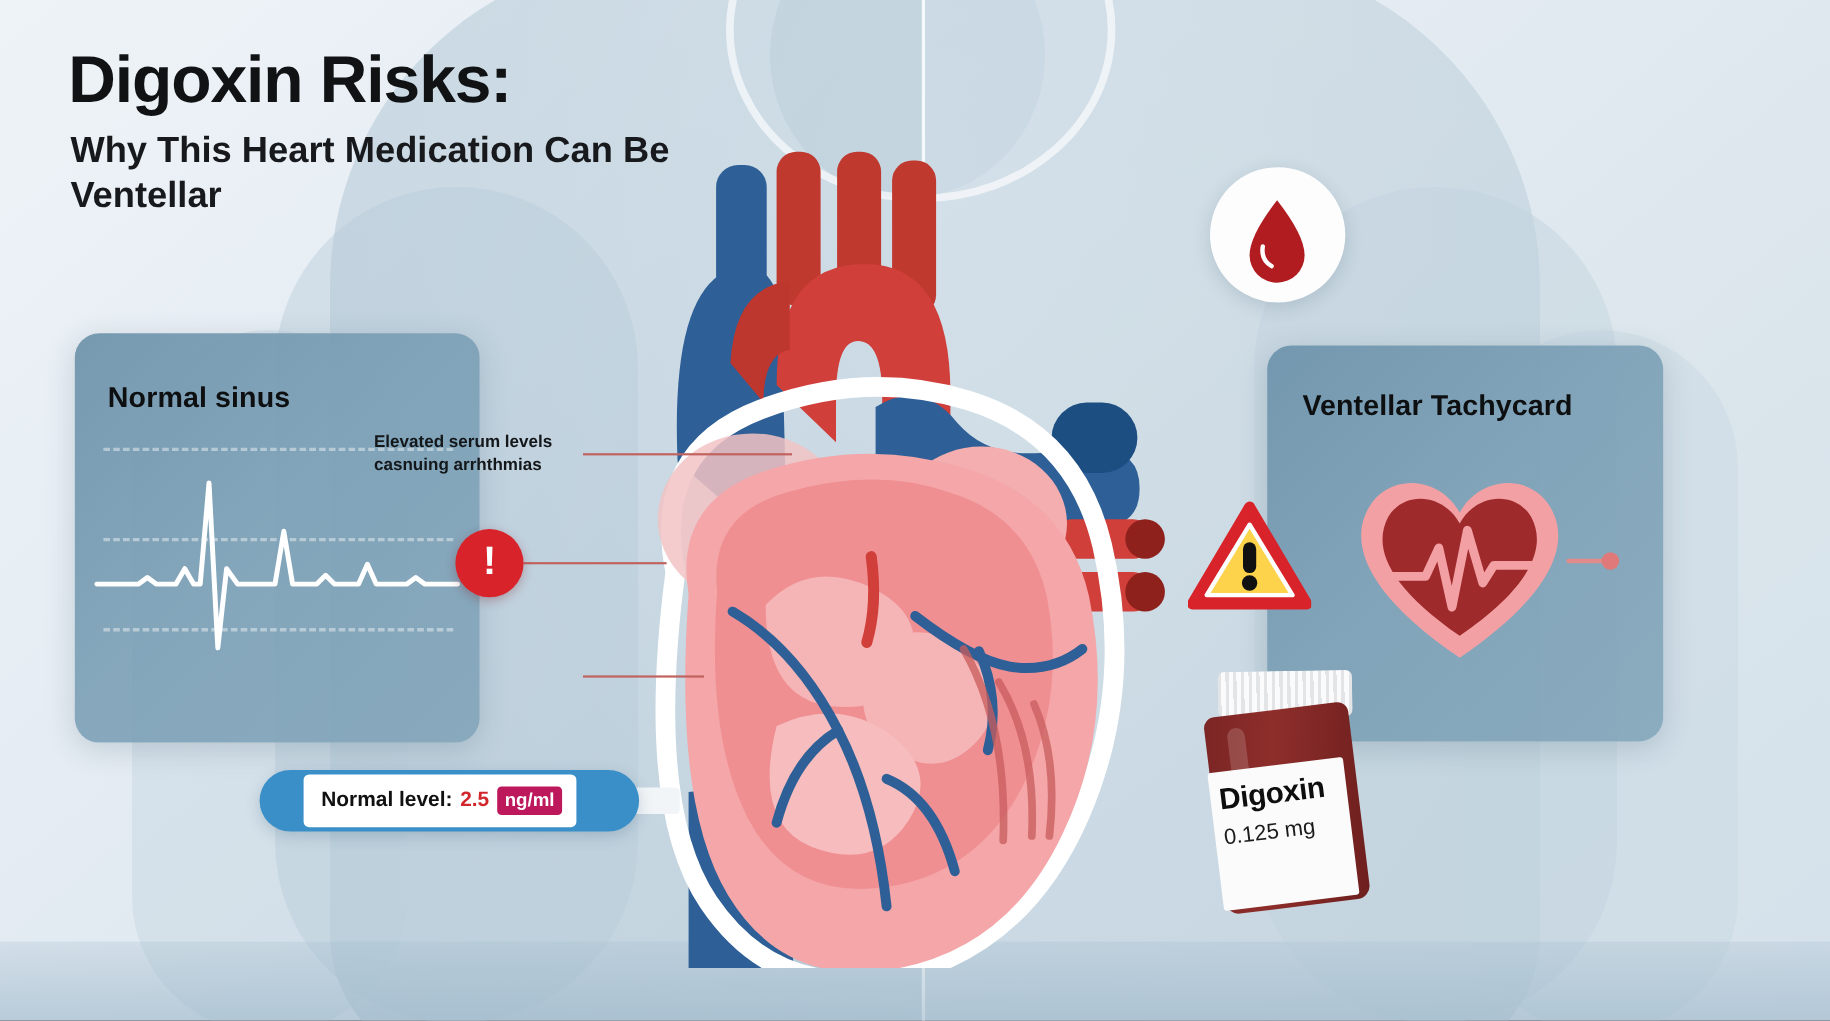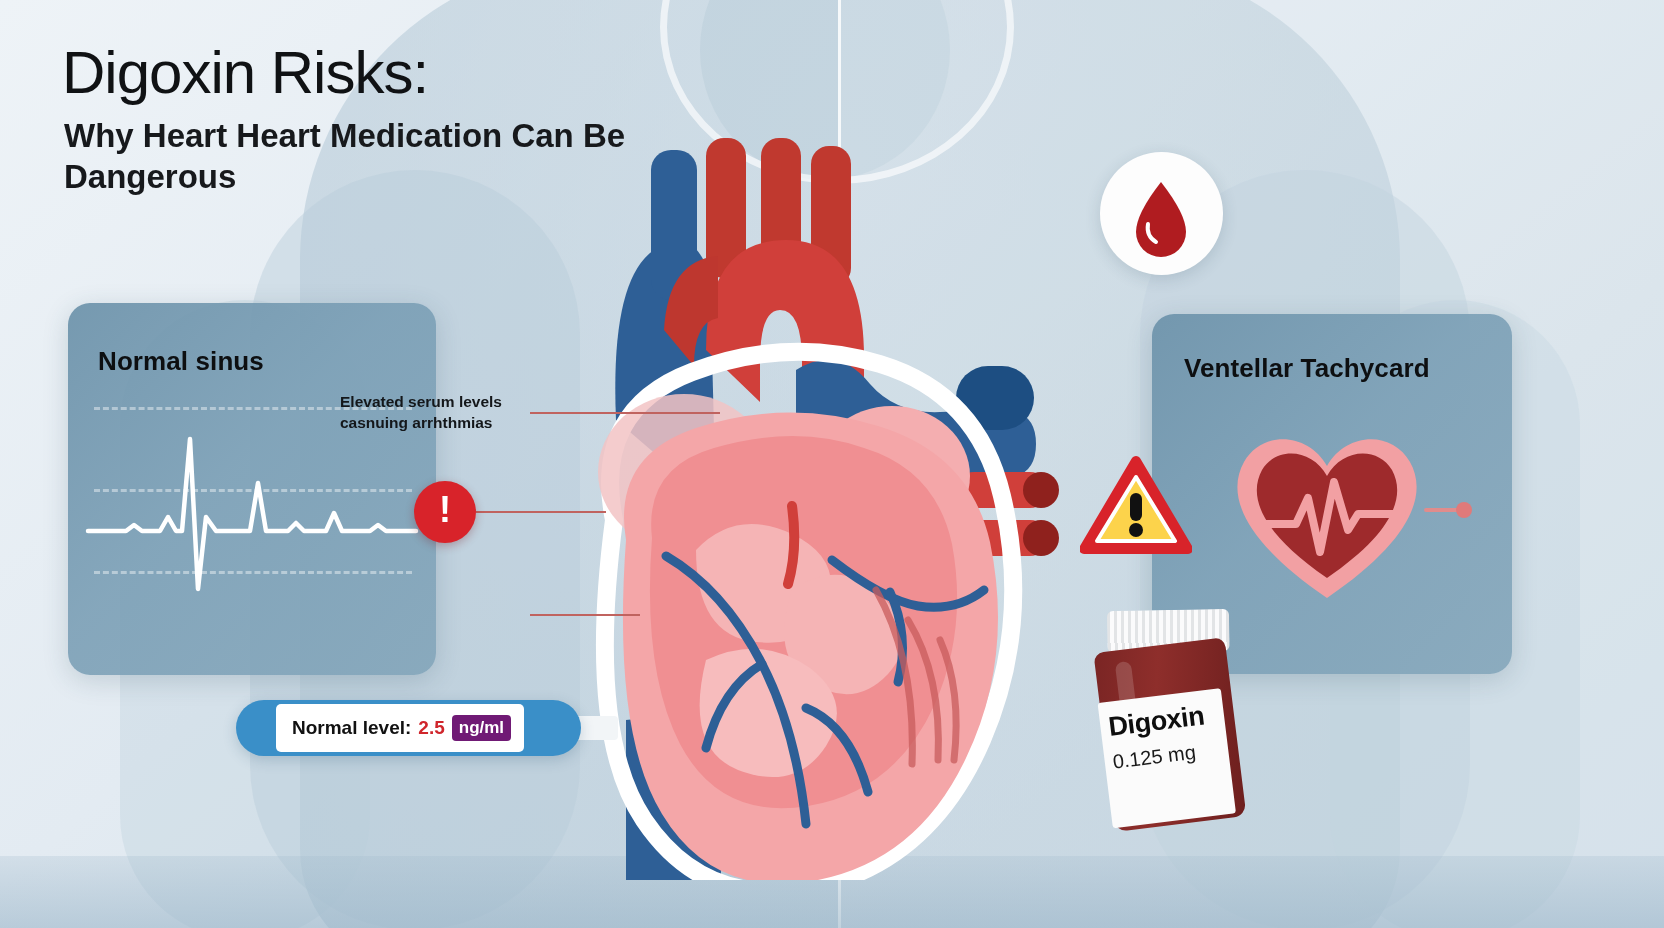--- a/index.html
+++ b/index.html
@@ -22,21 +22,21 @@
       border:7px solid rgba(255,255,255,.75);border-radius:50%;opacity:.85;}
 
   
   #split{position:absolute;left:838px;top:0;width:3px;height:928px;
       background:rgba(255,255,255,.85);}
   #split-shade{position:absolute;left:841px;top:0;width:823px;height:928px;
       background:rgba(255,255,255,.13);}
 
   
   #title-block{position:absolute;left:62px;top:42px;width:620px;z-index:40;}
-  #main-title{font-size:60px;font-weight:normal;color:#101214;line-height:1.04;
+  #main-title{font-size:60px;font-weight:bold;color:#101214;line-height:1.04;
       letter-spacing:-1px;margin:0;}
   #subtitle{font-size:33px;font-weight:bold;color:#17191c;line-height:1.22;
       margin:12px 0 0 2px;}
 
   
   .panel{position:absolute;border-radius:22px;
       background:linear-gradient(135deg, rgba(108,146,170,.92) 0%, rgba(120,157,180,.88) 45%, rgba(128,163,184,.86) 100%);
       box-shadow:0 6px 26px rgba(40,70,90,.18);z-index:20;}
   #panel-left{left:68px;top:303px;width:368px;height:372px;}
   #panel-right{left:1152px;top:314px;width:360px;height:360px;}
@@ -92,21 +92,21 @@
   #strip{position:absolute;left:236px;top:700px;width:345px;height:56px;
       border-radius:28px;background:#3a8fc8;z-index:38;
       box-shadow:0 4px 14px rgba(35,80,115,.22);}
   #strip-tip{position:absolute;left:570px;top:716px;width:48px;height:24px;
       border-radius:4px;background:#f2f5f7;z-index:37;}
   #strip-window{position:absolute;left:40px;top:4px;width:248px;height:48px;
       background:#fff;border-radius:5px;display:flex;align-items:center;
       padding-left:16px;gap:7px;box-sizing:border-box;}
   #strip-label{font-size:19px;font-weight:bold;color:#111;white-space:nowrap;}
   #strip-value{font-size:19px;font-weight:bold;color:#d0262c;text-align:right;}
-  #strip-unit{font-size:17px;font-weight:bold;color:#fff;background:#701a75;
+  #strip-unit{font-size:17px;font-weight:bold;color:#fff;background:#be185d;
       padding:3px 7px;border-radius:4px;white-space:nowrap;}
 
   
   #bottle{position:absolute;left:1070px;top:612px;width:175px;height:215px;z-index:36;
       transform:rotate(-7deg);}
   #bottle-cap{position:absolute;left:48px;top:0;width:122px;height:42px;
       border-radius:6px;background:#f1f2f3;
       background-image:repeating-linear-gradient(90deg,#e2e4e6 0 3px,#fbfbfc 3px 7px);
       transform:rotate(6deg);}
   #bottle-body{position:absolute;left:32px;top:34px;width:132px;height:180px;
@@ -261,16 +261,16 @@
     <div id="bottle-body"></div>
     <div id="bottle-shine"></div>
     <div id="bottle-label">
       <div id="bottle-name">Digoxin</div>
       <div id="bottle-dose">0.125 mg</div>
     </div>
   </div>
 
   <div id="title-block">
     <div id="main-title">Digoxin Risks:</div>
-    <div id="subtitle">Why Heart Heart Medication Can Be Dangerous</div>
+    <div id="subtitle">Why This Heart Medication Can Be Ventellar</div>
   </div>
 
 </div>
 
 </body></html>

